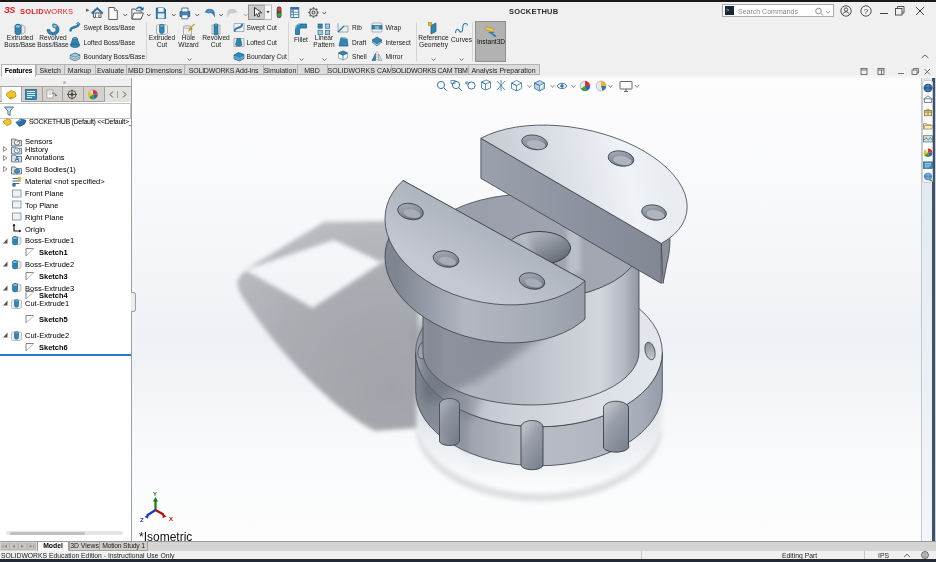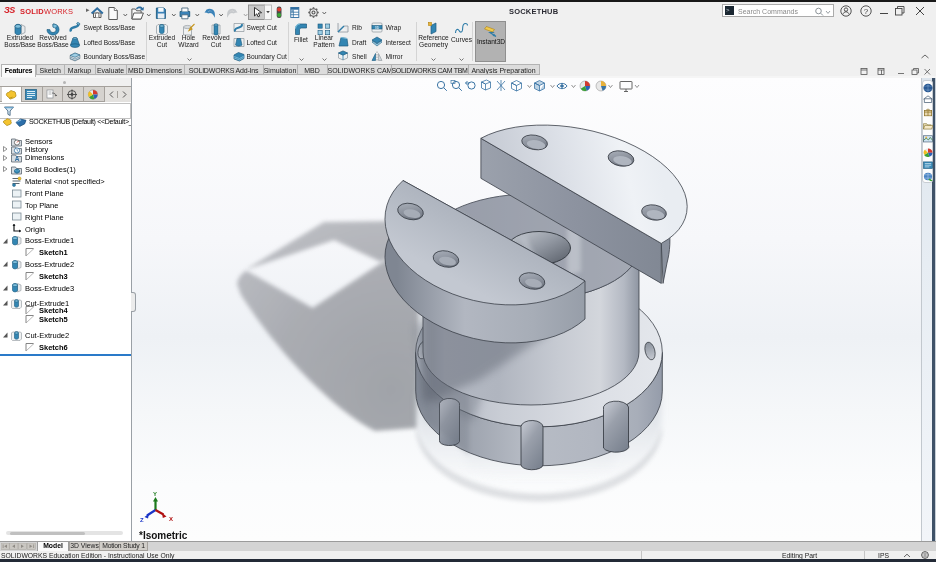--- a/index.html
+++ b/index.html
@@ -499,21 +499,21 @@
         <path d="M15.5 20 l-8.5 5.5" stroke="#1a35c8"></path>
         <path d="M15.5 20 l8 4.5" stroke="#b01010"></path>
       </g>
       <path d="M15.5 7 l-2.5 4.5 h5 z" fill="#1c7a1c"></path>
       <path d="M4.5 27 l4.5-3.5 -1 5 z" fill="#1a35c8"></path>
       <path d="M26.5 26.5 l-4.5-3.8 0.8 5.2 z" fill="#b01010"></path>
       <text x="13" y="5.5" font-size="6" fill="#1c7a1c" font-family="Liberation Sans" font-weight="bold">Y</text>
       <text x="0" y="32" font-size="6" fill="#1a35c8" font-family="Liberation Sans" font-weight="bold">Z</text>
       <text x="29" y="31" font-size="6" fill="#b01010" font-family="Liberation Sans" font-weight="bold">X</text>
     </svg>
-    <div class="tx" style="left:7px;top:452px;font-size:10px;font-weight:bold;color:#111;">*Isometric</div>
+    <div class="tx" style="left:7px;top:452px;font-size:12px;font-weight:normal;color:#111;">*Isometric</div>
   </div>
 
   <div class="abs" id="leftpanel" style="left:0;top:0;width:131px;height:463px;background:#fff;overflow:hidden;">
     <div class="abs" style="left:0;top:0;width:131px;height:7.5px;background:#f0f0f0;"></div>
     <div class="abs" style="left:63px;top:3px;width:3px;height:3px;background:#b5b5b5;border-radius:50%;"></div>
 
     <div class="abs" style="left:0;top:7.5px;width:131px;height:16px;background:#d5d2ce;border:1px solid #a5a19c;border-left:none;box-sizing:border-box;">
       <div class="abs" style="left:2px;top:0;width:19px;height:15.2px;background:#fff;border-right:1px solid #a5a19c;"></div>
       <div class="abs" style="left:41.5px;top:0;width:1px;height:15px;background:#a5a19c;"></div>
       <div class="abs" style="left:62.3px;top:0;width:1px;height:15px;background:#a5a19c;"></div>
@@ -614,21 +614,21 @@
           <div class="tx tl1">Sensors</div>
         </div>
       <div class="trow" style="top:73.55px">
           <svg class="abs ar" width="5" height="6">
             <path d="M0.5 0.5 l3.5 2.5 -3.5 2.5 z" fill="#fff" stroke="#777" stroke-width="0.8"></path>
           </svg>
           <svg class="abs ic1" width="11" height="11">
             <use href="#fold"></use>
             <text x="6" y="9" font-size="6.5" text-anchor="middle" fill="#2e6da0" font-family="Liberation Sans" font-weight="bold">A</text>
           </svg>
-          <div class="tx tl1">Dimensions</div>
+          <div class="tx tl1">Annotations</div>
         </div>
       <div class="trow" style="top:85.4px">
           <svg class="abs ar" width="5" height="6">
             <path d="M0.5 0.5 l3.5 2.5 -3.5 2.5 z" fill="#fff" stroke="#777" stroke-width="0.8"></path>
           </svg>
           <svg class="abs ic1" width="11" height="11">
             <use href="#fold"></use>
             <path d="M3.5 6 l2.5-1.2 2.5 1.2 v2.2 l-2.5 1.2 -2.5-1.2 z" fill="#3386b3" stroke="#1d5a7e" stroke-width="0.6"></path>
             <path d="M3.5 6 l2.5 1.2 2.5-1.2" fill="none" stroke="#7fc0dd" stroke-width="0.5"></path>
           </svg>
@@ -699,21 +699,21 @@
         </div>
       <div class="trow" style="top:203.9px">
           <svg class="abs ar" width="5" height="6">
             <path d="M4.5 0.5 v5 h-4.5 z" fill="#555"></path>
           </svg>
           <svg class="abs ic1" width="11" height="11">
             <use href="#boss"></use>
           </svg>
           <div class="tx tl1">Boss-Extrude3</div>
         </div>
-      <div class="trow" style="top:226px">
+      <div class="trow" style="top:211px">
           <svg class="abs ic2" width="11" height="11">
             <use href="#sk"></use>
           </svg>
           <div class="tx tl2">Sketch4</div>
         </div>
       <div class="trow" style="top:219px">
           <svg class="abs ar" width="5" height="6">
             <path d="M4.5 0.5 v5 h-4.5 z" fill="#555"></path>
           </svg>
           <svg class="abs ic1" width="11" height="11">

